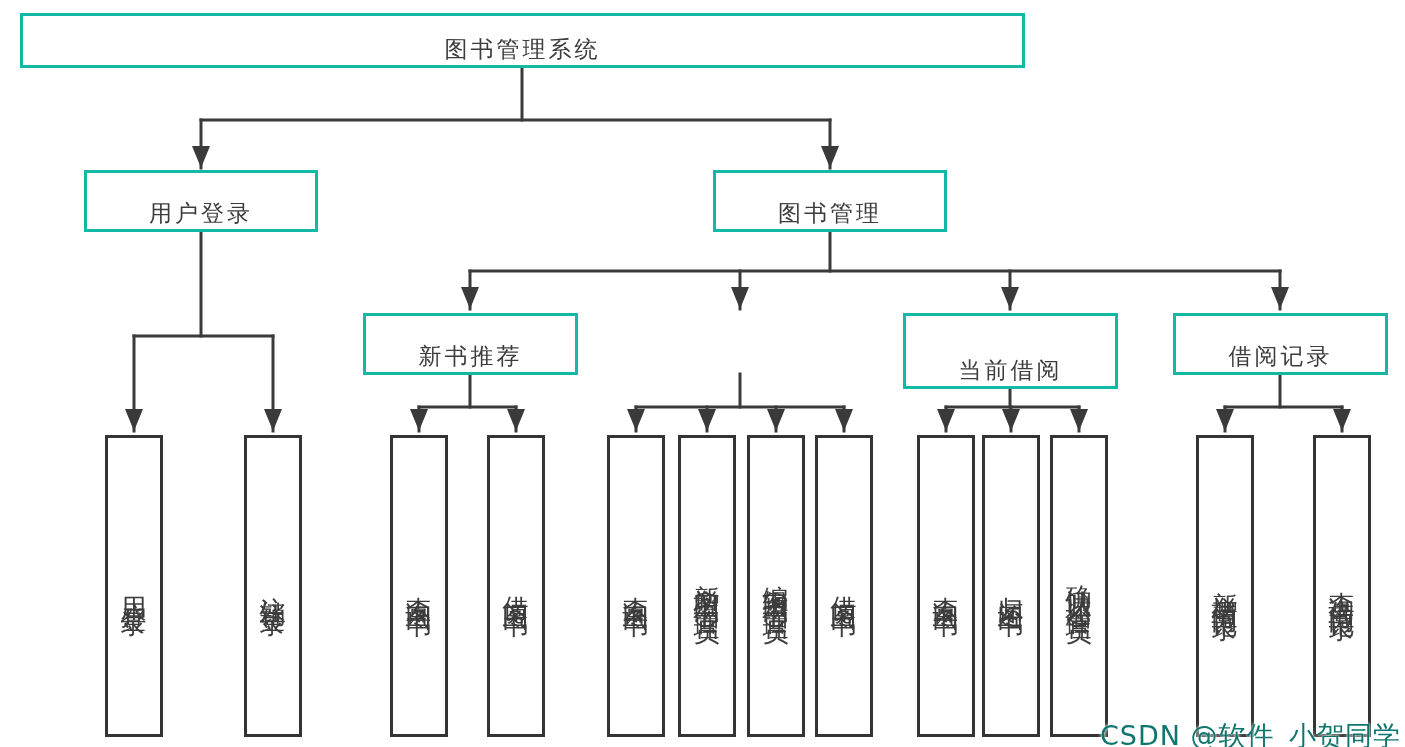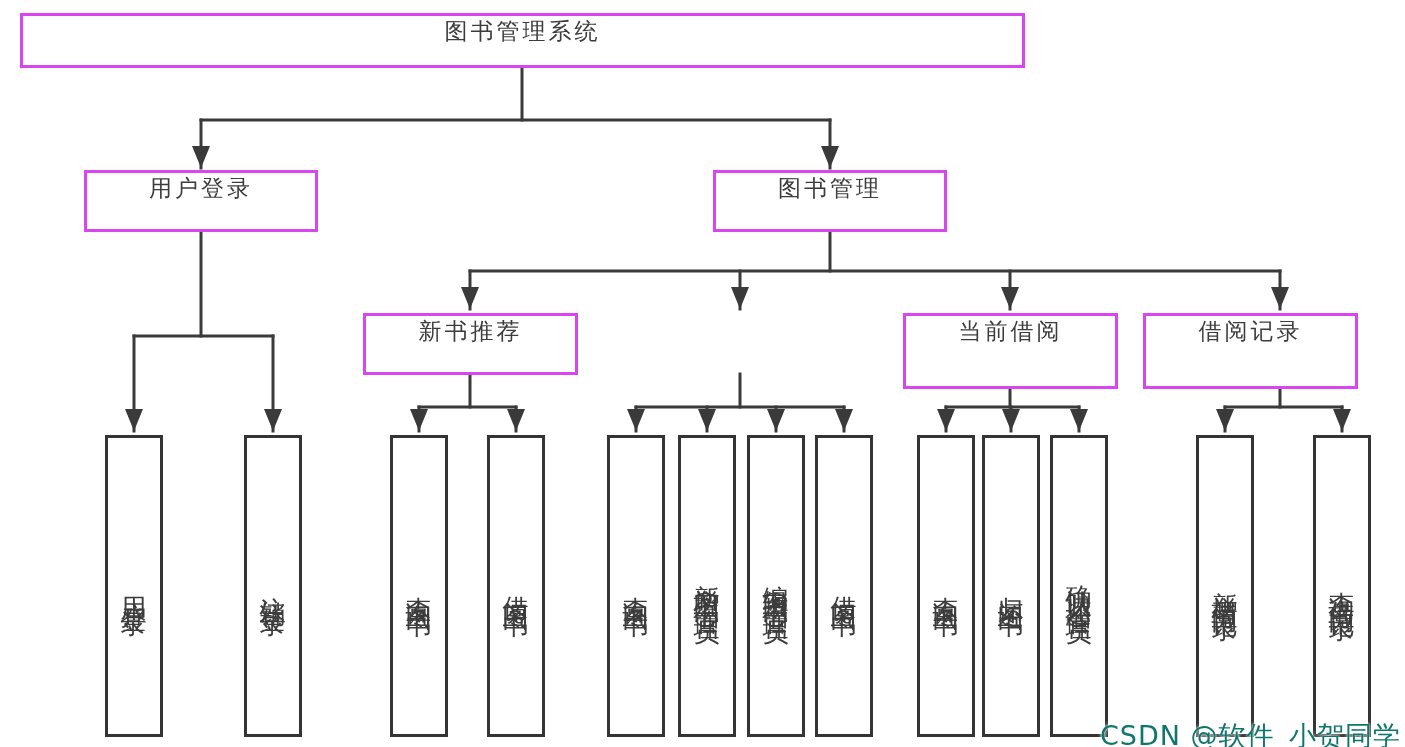--- a/index.html
+++ b/index.html
@@ -7,23 +7,23 @@
     position:relative;
     width:1405px;height:747px;
     background:#ffffff;
     font-family:"DejaVu Sans","Liberation Sans",sans-serif;
     overflow:hidden;
   }
   #connectors{position:absolute;left:0;top:0;z-index:1;}
   .hbox{
     position:absolute;z-index:2;
     background:#ffffff;
-    border:3px solid #d946ef;
+    border:3px solid #14b8a6;
     box-sizing:border-box;
-    display:flex;align-items:flex-start;justify-content:center;
+    display:flex;align-items:flex-end;justify-content:center;
     font-size:23px;letter-spacing:3px;color:#3c3c3c;
     white-space:nowrap;
   }
   .vbox{
     position:absolute;z-index:2;
     top:435px;width:58px;height:302px;
     background:#ffffff;
     border:3px solid #343434;
     box-sizing:border-box;
     display:flex;align-items:center;justify-content:center;
@@ -109,21 +109,21 @@
   <div class="hbox" style="left:713px;top:170px;width:234px;height:62px;">
     <span>图书管理</span>
   </div>
 
   <div class="hbox" style="left:363px;top:313px;width:215px;height:62px;">
     <span>新书推荐</span>
   </div>
   <div class="hbox" style="left:903px;top:313px;width:215px;height:76px;">
     <span>当前借阅</span>
   </div>
-  <div class="hbox" style="left:1143px;top:313px;width:215px;height:76px;">
+  <div class="hbox" style="left:1173px;top:313px;width:215px;height:62px;">
     <span>借阅记录</span>
   </div>
 
   <div class="vbox" style="left:105px;">
     <span class="vtext">用户登录</span>
   </div>
   <div class="vbox" style="left:244px;">
     <span class="vtext">注销登录</span>
   </div>
 

